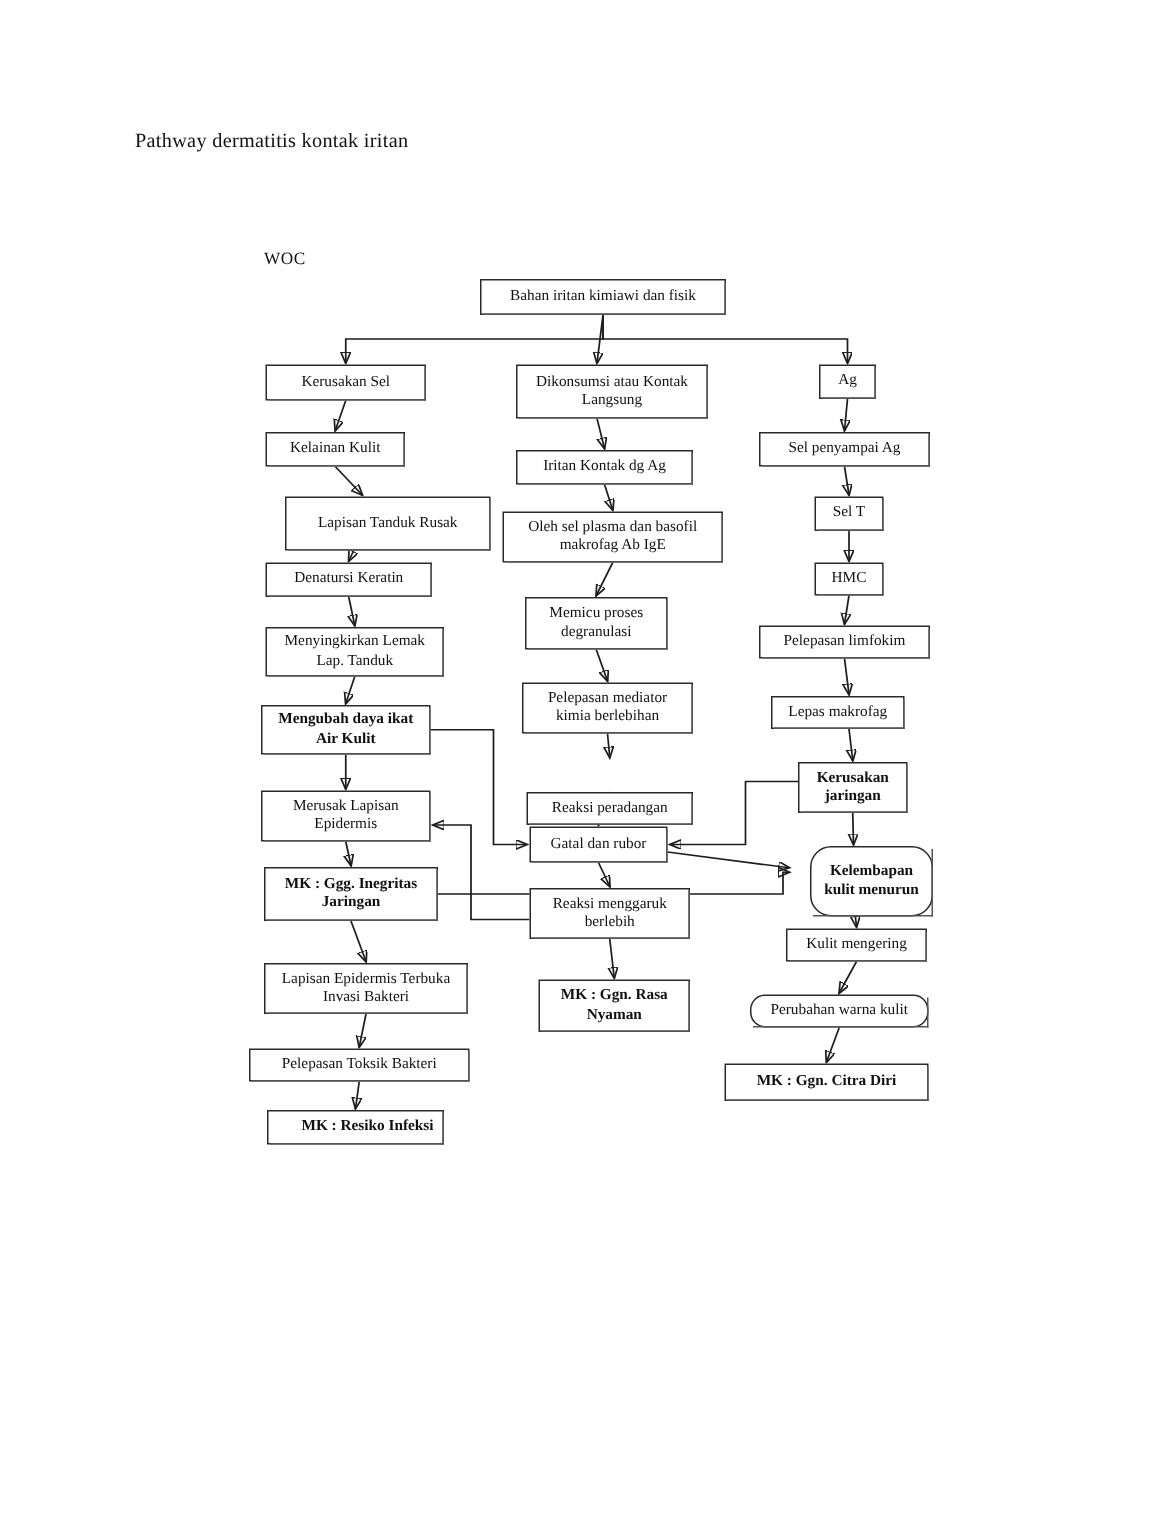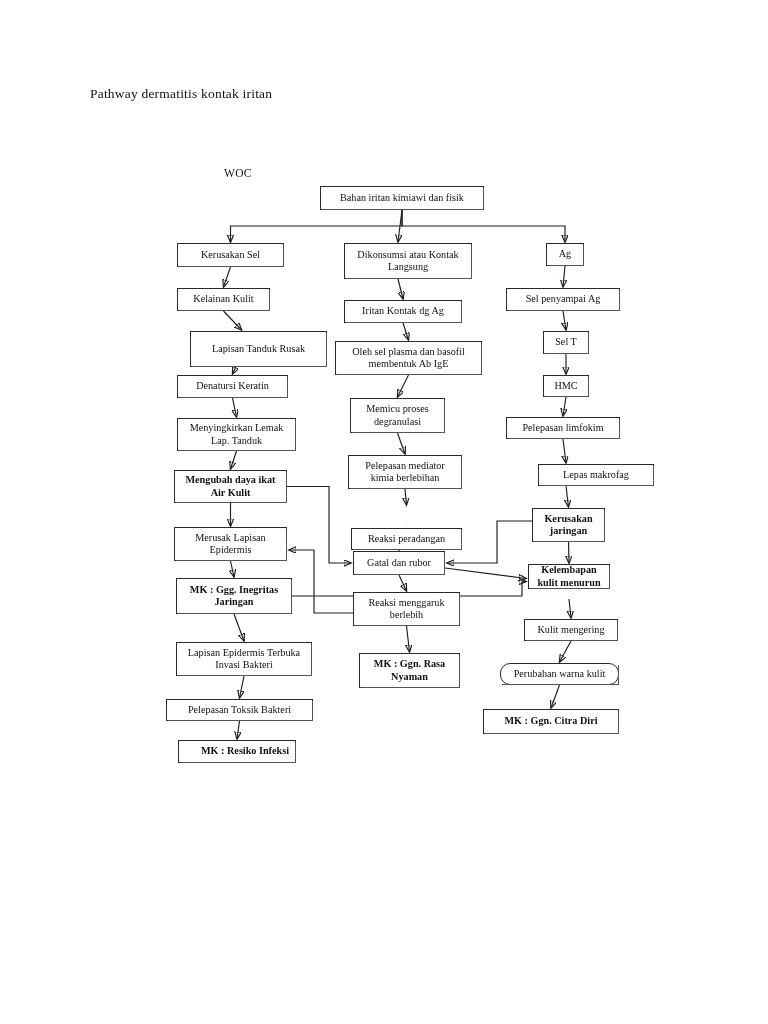--- a/index.html
+++ b/index.html
@@ -30,21 +30,20 @@
     letter-spacing: 0.2px;
     white-space: nowrap;
   }
   .woc-label {
     position: absolute;
     left: 176px;
     top: 167px;
     font-size: 11.5px;
     font-weight: normal;
     letter-spacing: 0.3px;
-    margin-left: 48px;
   }
   
   #chart-canvas {
     position: absolute;
     left: 0; top: 0;
     width: 768px;
     height: 1024px;
   }
   .node {
     position: absolute;
@@ -177,21 +176,21 @@
         <div class="node bold" style="left: 178px; top: 740px; width: 118px; height: 23px; padding-left: 20px;">
           <span class="lbl">MK : Resiko Infeksi</span>
         </div>
         <div class="node" style="left: 344px; top: 243px; width: 128px; height: 36px;">
           <span class="lbl">Dikonsumsi atau Kontak Langsung</span>
         </div>
         <div class="node" style="left: 344px; top: 300px; width: 118px; height: 23px;">
           <span class="lbl">Iritan Kontak dg Ag</span>
         </div>
         <div class="node" style="left: 335px; top: 341px; width: 147px; height: 34px;">
-          <span class="lbl">Oleh sel plasma dan basofil membentuk Ab IgE</span>
+          <span class="lbl">Oleh sel plasma dan basofil makrofag Ab IgE</span>
         </div>
         <div class="node" style="left: 350px; top: 398px; width: 95px; height: 35px;">
           <span class="lbl">Memicu proses degranulasi</span>
         </div>
         <div class="node" style="left: 348px; top: 455px; width: 114px; height: 34px;">
           <span class="lbl">Pelepasan mediator kimia berlebihan</span>
         </div>
         <div class="node" style="left: 351px; top: 506px; width: 111px; height: 22px; margin-top: 22px;">
           <span class="lbl">Reaksi peradangan</span>
         </div>
@@ -212,27 +211,27 @@
         </div>
         <div class="node" style="left: 543px; top: 331px; width: 46px; height: 23px;">
           <span class="lbl">Sel T</span>
         </div>
         <div class="node" style="left: 543px; top: 375px; width: 46px; height: 22px;">
           <span class="lbl">HMC</span>
         </div>
         <div class="node" style="left: 506px; top: 417px; width: 114px; height: 22px;">
           <span class="lbl">Pelepasan limfokim</span>
         </div>
-        <div class="node" style="left: 514px; top: 464px; width: 116px; height: 22px; margin-left: 24px;">
+        <div class="node" style="left: 514px; top: 464px; width: 89px; height: 22px;">
           <span class="lbl">Lepas makrofag</span>
         </div>
         <div class="node bold" style="left: 532px; top: 508px; width: 73px; height: 34px;">
           <span class="lbl">Kerusakan jaringan</span>
         </div>
-        <div class="node bold" style="left: 528px; top: 564px; width: 82px; height: 25px;">
+        <div class="node bold" style="left: 540px; top: 564px; width: 82px; height: 47px; border-radius: 14px;">
           <span class="lbl">Kelembapan kulit menurun</span>
         </div>
         <div class="node" style="left: 524px; top: 619px; width: 94px; height: 22px;">
           <span class="lbl">Kulit mengering</span>
         </div>
         <div class="node" style="left: 500px; top: 663px; width: 119px; height: 22px; border-radius: 10px;">
           <span class="lbl">Perubahan warna kulit</span>
         </div>
         <div class="node bold" style="left: 483px; top: 709px; width: 136px; height: 25px;">
           <span class="lbl">MK : Ggn. Citra Diri</span>

